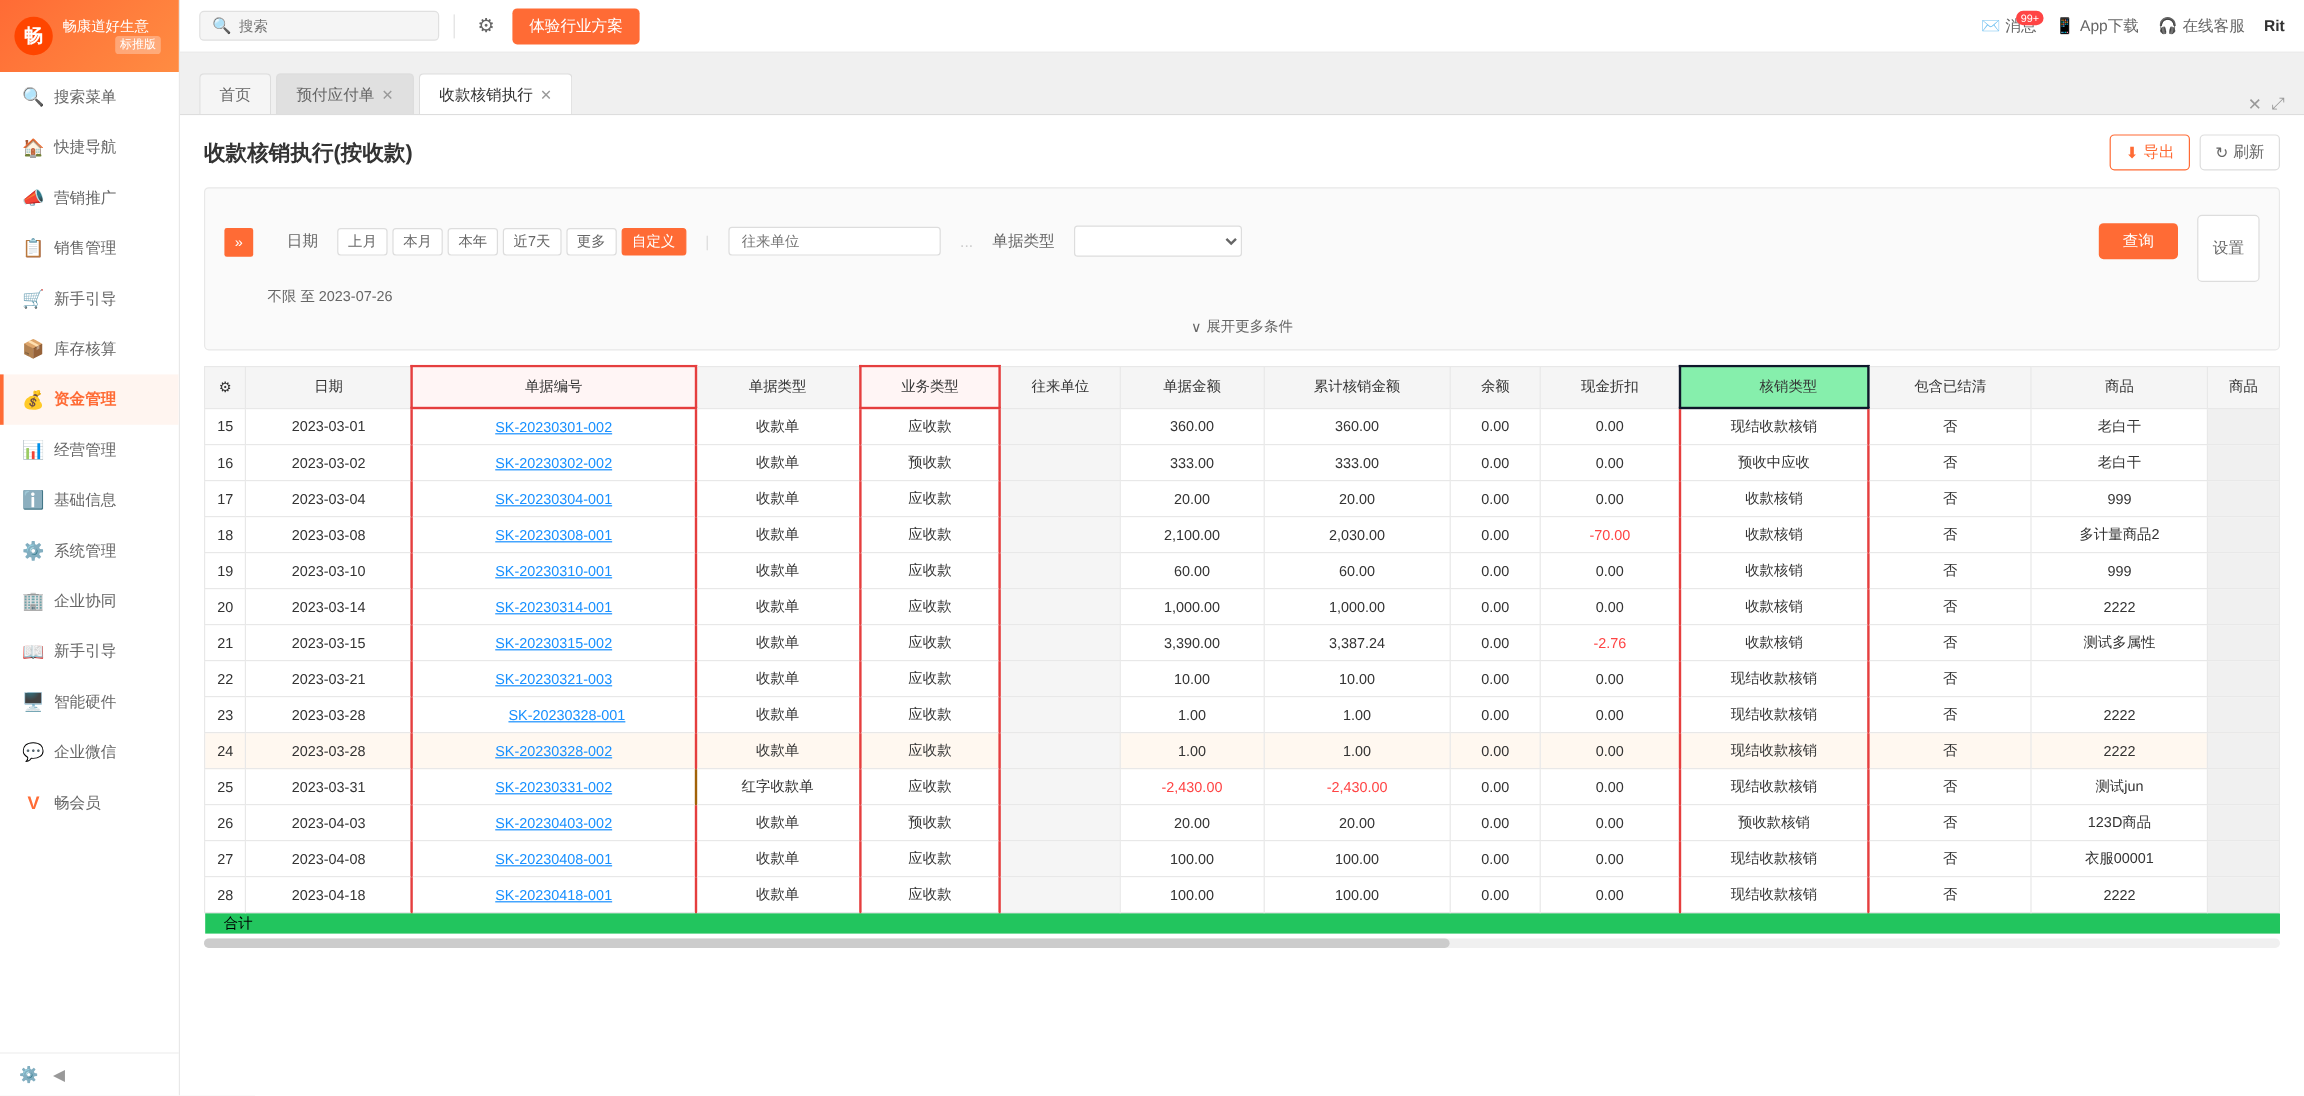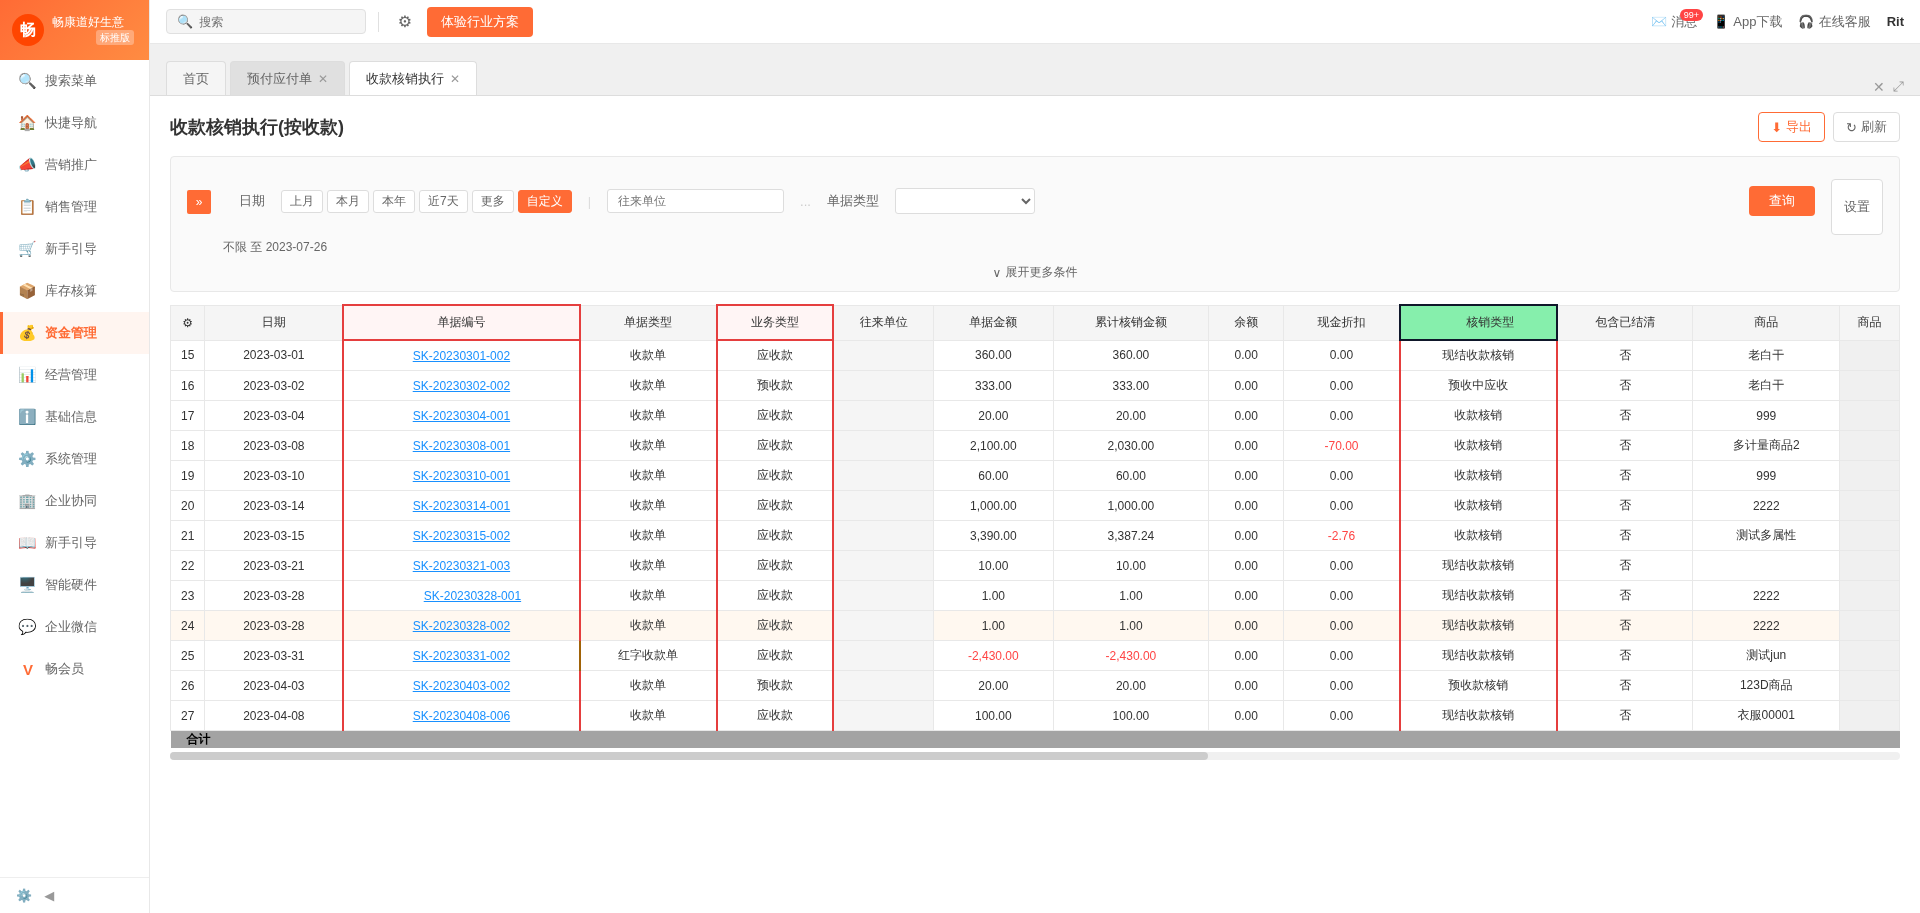--- a/index.html
+++ b/index.html
@@ -61,21 +61,21 @@
     .btn-settings { border: 1px solid #ddd; color: #666; background: white; padding: 18px 12px; border-radius: 4px; cursor: pointer; font-size: 13px; margin-top: 12px; }
     .expand-more { display: flex; align-items: center; justify-content: center; gap: 4px; color: #666; font-size: 12px; cursor: pointer; margin-top: 8px; }
 
     
     .table-container { overflow-x: auto; }
     table { width: 100%; border-collapse: collapse; font-size: 12px; }
     thead th { background: #f5f5f5; border: 1px solid #e8e8e8; padding: 8px 10px; text-align: center; color: #333; font-weight: 500; white-space: nowrap; }
     tbody td { border: 1px solid #e8e8e8; padding: 6px 10px; text-align: center; color: #333; white-space: nowrap; }
     .link { color: #1890ff; text-decoration: underline; cursor: pointer; }
     .negative { color: #ff4444; }
-    .table-footer td { background: #a3a3a3; font-weight: bold; }
+    .table-footer td { background: #22c55e; font-weight: normal; }
 
     
     .page::-webkit-scrollbar { width: 6px; }
     .page::-webkit-scrollbar-thumb { background: #ccc; border-radius: 3px; }
 
     
     .hscroll { height: 8px; background: #f0f0f0; margin-top: 4px; border-radius: 4px; }
     .hscroll-thumb { height: 8px; width: 60%; background: #ccc; border-radius: 4px; }
   </style>
 </head>
@@ -461,31 +461,47 @@
       <td>0.00</td>
       <td class="">0.00</td>
       <td style="border-left:2px solid #e53e3e;border-right:2px solid #e53e3e;">预收款核销</td>
       <td>否</td>
       <td>123D商品</td>
       <td style="width:60px;background:#f0f0f0;"></td>
     </tr>
             <tr>
       <td>27</td>
       <td>2023-04-08</td>
-      <td style="border-left:2px solid #e53e3e;border-right:2px solid #e53e3e;"><span class="link">SK-20230408-006</span></td>
+      <td style="border-left:2px solid #e53e3e;border-right:2px solid #e53e3e;"><span class="link">SK-20230408-001</span></td>
       <td>收款单</td>
       <td style="border-left:2px solid #e53e3e;border-right:2px solid #e53e3e;">应收款</td>
       <td style="color:#ccc;background:#f5f5f5;width:100px;"></td>
       <td class="">100.00</td>
       <td class="">100.00</td>
       <td>0.00</td>
       <td class="">0.00</td>
       <td style="border-left:2px solid #e53e3e;border-right:2px solid #e53e3e;">现结收款核销</td>
       <td>否</td>
       <td>衣服00001</td>
+      <td style="width:60px;background:#f0f0f0;"></td>
+    </tr>
+            <tr>
+      <td>28</td>
+      <td>2023-04-18</td>
+      <td style="border-left:2px solid #e53e3e;border-right:2px solid #e53e3e;"><span class="link">SK-20230418-001</span></td>
+      <td>收款单</td>
+      <td style="border-left:2px solid #e53e3e;border-right:2px solid #e53e3e;">应收款</td>
+      <td style="color:#ccc;background:#f5f5f5;width:100px;"></td>
+      <td class="">100.00</td>
+      <td class="">100.00</td>
+      <td>0.00</td>
+      <td class="">0.00</td>
+      <td style="border-left:2px solid #e53e3e;border-right:2px solid #e53e3e;">现结收款核销</td>
+      <td>否</td>
+      <td>2222</td>
       <td style="width:60px;background:#f0f0f0;"></td>
     </tr>
           </tbody>
         <tfoot>
           <tr class="table-footer">
             <td colspan="14" style="text-align:left;padding-left:16px;">合计</td>
           </tr>
         </tfoot>
       </table>
       <div class="hscroll">

